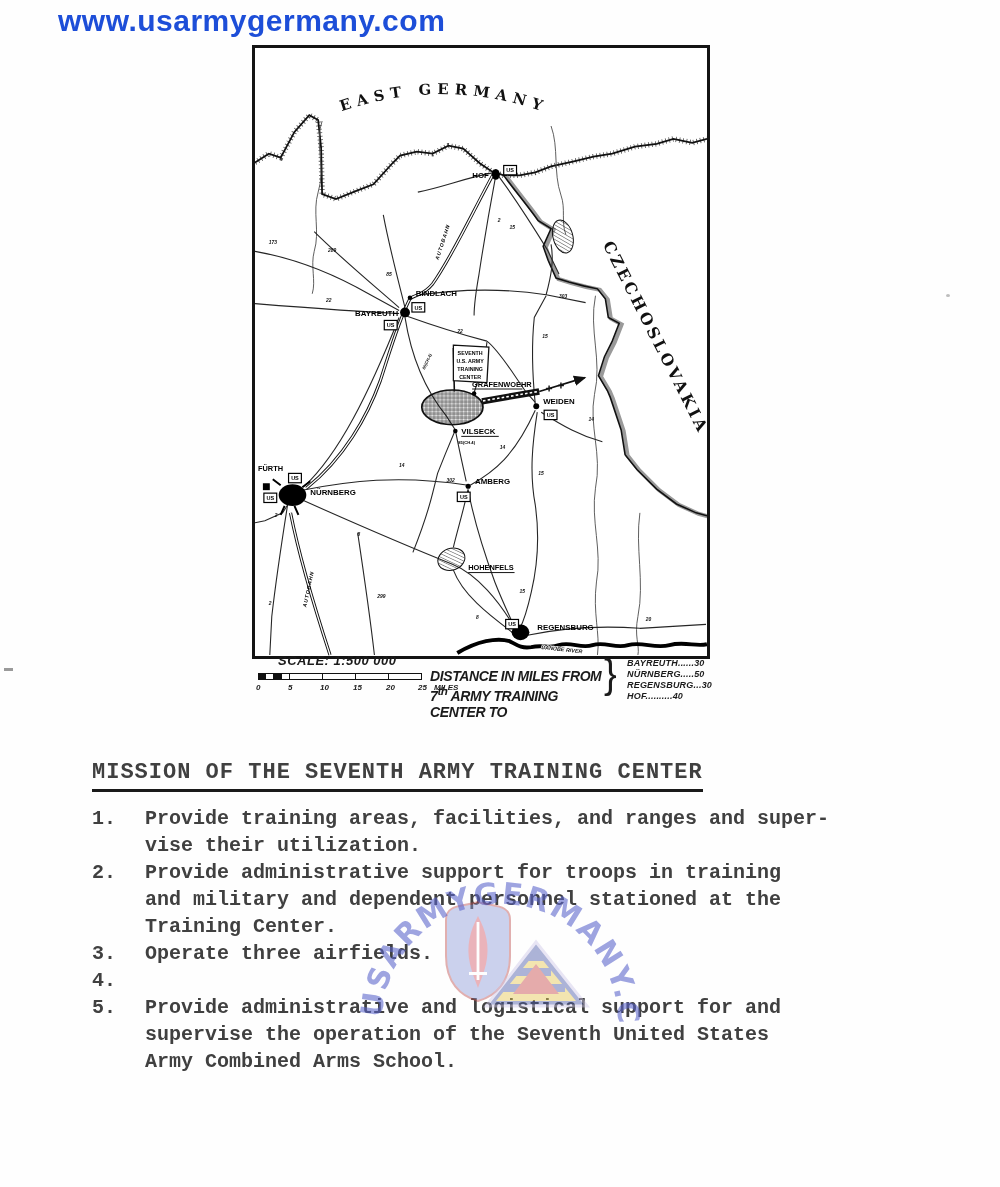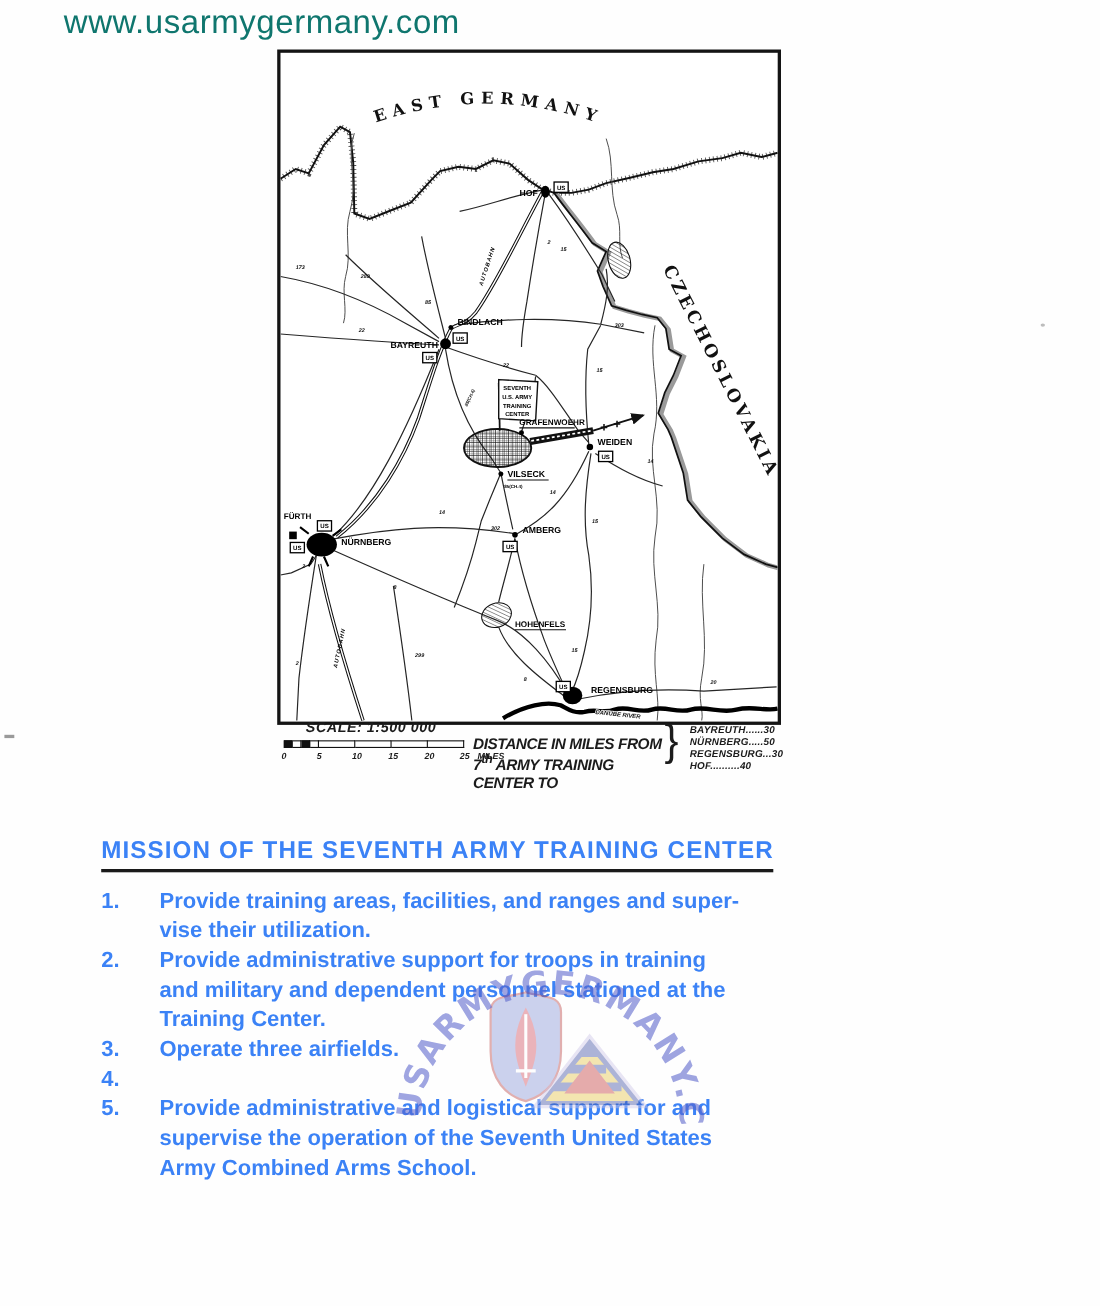--- a/index.html
+++ b/index.html
@@ -1,20 +1,20 @@
 <!DOCTYPE html>
 <html><head>
 <meta charset="utf-8">
 <style>
   html,body{margin:0;padding:0;}
   body{width:1000px;height:1187px;position:relative;background:#fefefe;
        font-family:"Liberation Sans",sans-serif;overflow:hidden;color:#1b1b1b;}
 
-  .site-header{position:absolute;left:58px;top:4px;font-size:30px;color:#0f766e;
-       letter-spacing:.5px;font-weight:400;}
+  .site-header{position:absolute;left:58px;top:4px;font-size:30px;color:#1d4ed8;
+       letter-spacing:.5px;font-weight:700;}
 
   .map-box{position:absolute;left:252px;top:45px;width:452px;height:608px;
        border:3px solid #141414;background:#fff;}
   .map-box svg{display:block;}
 
   
   .scale-label{position:absolute;left:258px;top:653px;font-size:13px;font-weight:bold;
        font-style:italic;letter-spacing:.5px;margin-left:20px;}
   .scalebar{position:absolute;left:258px;top:673px;height:7px;display:flex;}
   .scalebar i{display:block;height:7px;border:1px solid #111;border-left:none;box-sizing:border-box;}
@@ -26,21 +26,21 @@
   .scale-ticks span{position:absolute;top:0;}
   .dist-intro{position:absolute;left:430px;top:668px;width:186px;font-size:14px;
        font-weight:bold;font-style:italic;letter-spacing:-.4px;}
   .dist-brace{position:absolute;left:604px;top:653px;font-size:38px;font-weight:400;
        transform:scaleY(1.05);}
   .dist-table{position:absolute;left:627px;top:658px;font-size:9px;font-weight:bold;
        font-style:italic;line-height:11px;letter-spacing:.2px;}
 
   
   .mission{position:absolute;left:92px;top:760px;width:790px;
-       font-family:Liberation Sans, sans-serif;color:#3b82f6;}
+       font-family:Liberation Mono, monospace;color:#404040;}
   .mission h2{margin:0;font-size:22px;font-weight:bold;letter-spacing:1px;
        display:inline-block;border-bottom:3px solid #1a1a1a;padding-bottom:4px;}
   .mission ol{list-style:none;margin:13px 0 0 0;padding:0;}
   .mission li{display:flex;font-size:20px;font-weight:bold;line-height:27px;}
   .mission .num{width:53px;flex:none;}
   .mission .itxt{white-space:pre-line;}
 
   .watermark{position:absolute;left:348px;top:846px;pointer-events:none;}
 
   .speck{position:absolute;background:#bdbdbd;border-radius:50%;}

